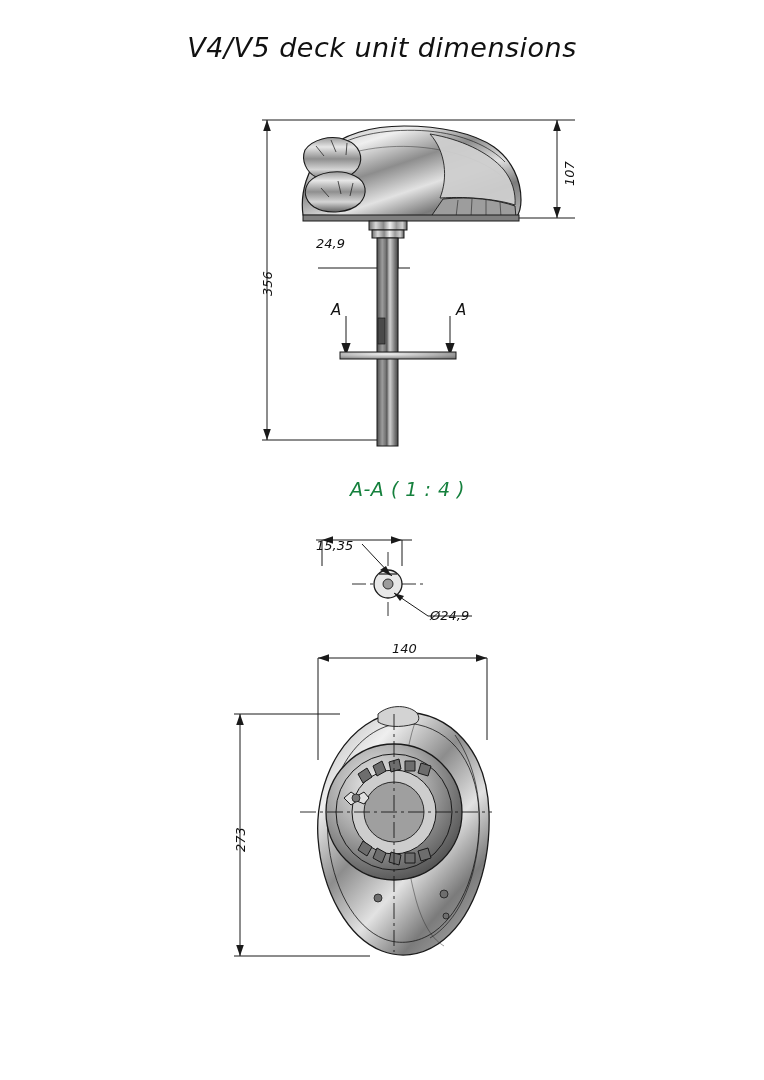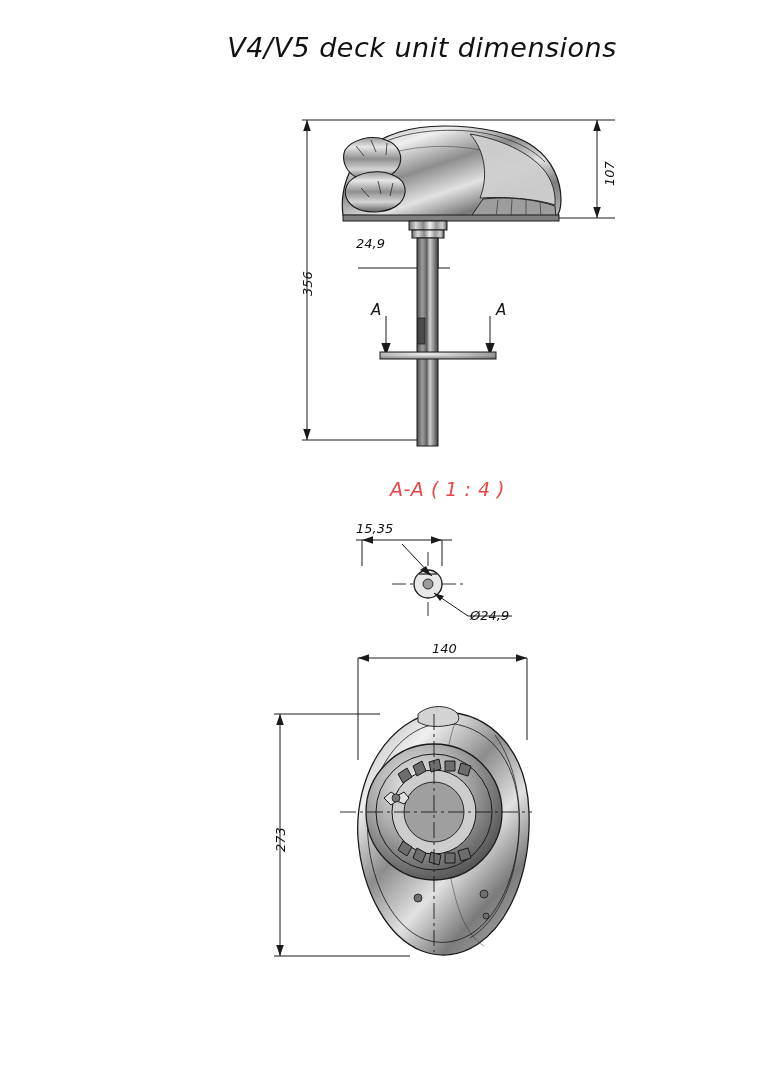--- a/index.html
+++ b/index.html
@@ -11,41 +11,40 @@
     width: 764px;
     height: 1080px;
     position: relative;
     font-family: "DejaVu Sans", sans-serif;
     color: #1a1a1a;
     overflow: hidden;
   }
   .page {
     position: absolute;
     inset: 0;
-    margin-left: 40px;
   }
   .title {
     position: absolute;
     top: 32px;
     left: 0;
     width: 764px;
     text-align: center;
     font-family: "DejaVu Sans", sans-serif;
     font-style: italic;
     font-size: 27px;
     font-weight: 500;
     letter-spacing: 0.5px;
     color: #111;
   }
   .section-label {
     position: absolute;
     font-family: "DejaVu Sans", sans-serif;
     font-style: italic;
     font-size: 19px;
-    color: #ef4444;
+    color: #15803d;
     letter-spacing: 0.5px;
   }
   .dim-text {
     position: absolute;
     font-family: "DejaVu Sans", sans-serif;
     font-style: italic;
     font-size: 13px;
     color: #111;
     white-space: nowrap;
   }
@@ -309,19 +308,19 @@
     </g>
   </svg>
 
   <div class="dim-text vert" style="left:562px; top:186px;">107</div>
   <div class="dim-text vert" style="left:260px; top:296px;">356</div>
   <div class="dim-text" style="left:316px; top:236px;">24,9</div>
   <div class="leader-letter" style="left:331px; top:301px;">A</div>
   <div class="leader-letter" style="left:456px; top:301px;">A</div>
 
   <div class="section-label" style="left:350px; top:478px;">A-A ( 1 : 4 )</div>
-  <div class="dim-text" style="left:316px; top:521px;">15,35</div>
+  <div class="dim-text" style="left:316px; top:538px;">15,35</div>
   <div class="dim-text" style="left:430px; top:608px;">Ø24,9</div>
 
   <div class="dim-text" style="left:392px; top:641px;">140</div>
   <div class="dim-text vert" style="left:233px; top:852px;">273</div>
 
 </div>
 
 </body></html>

